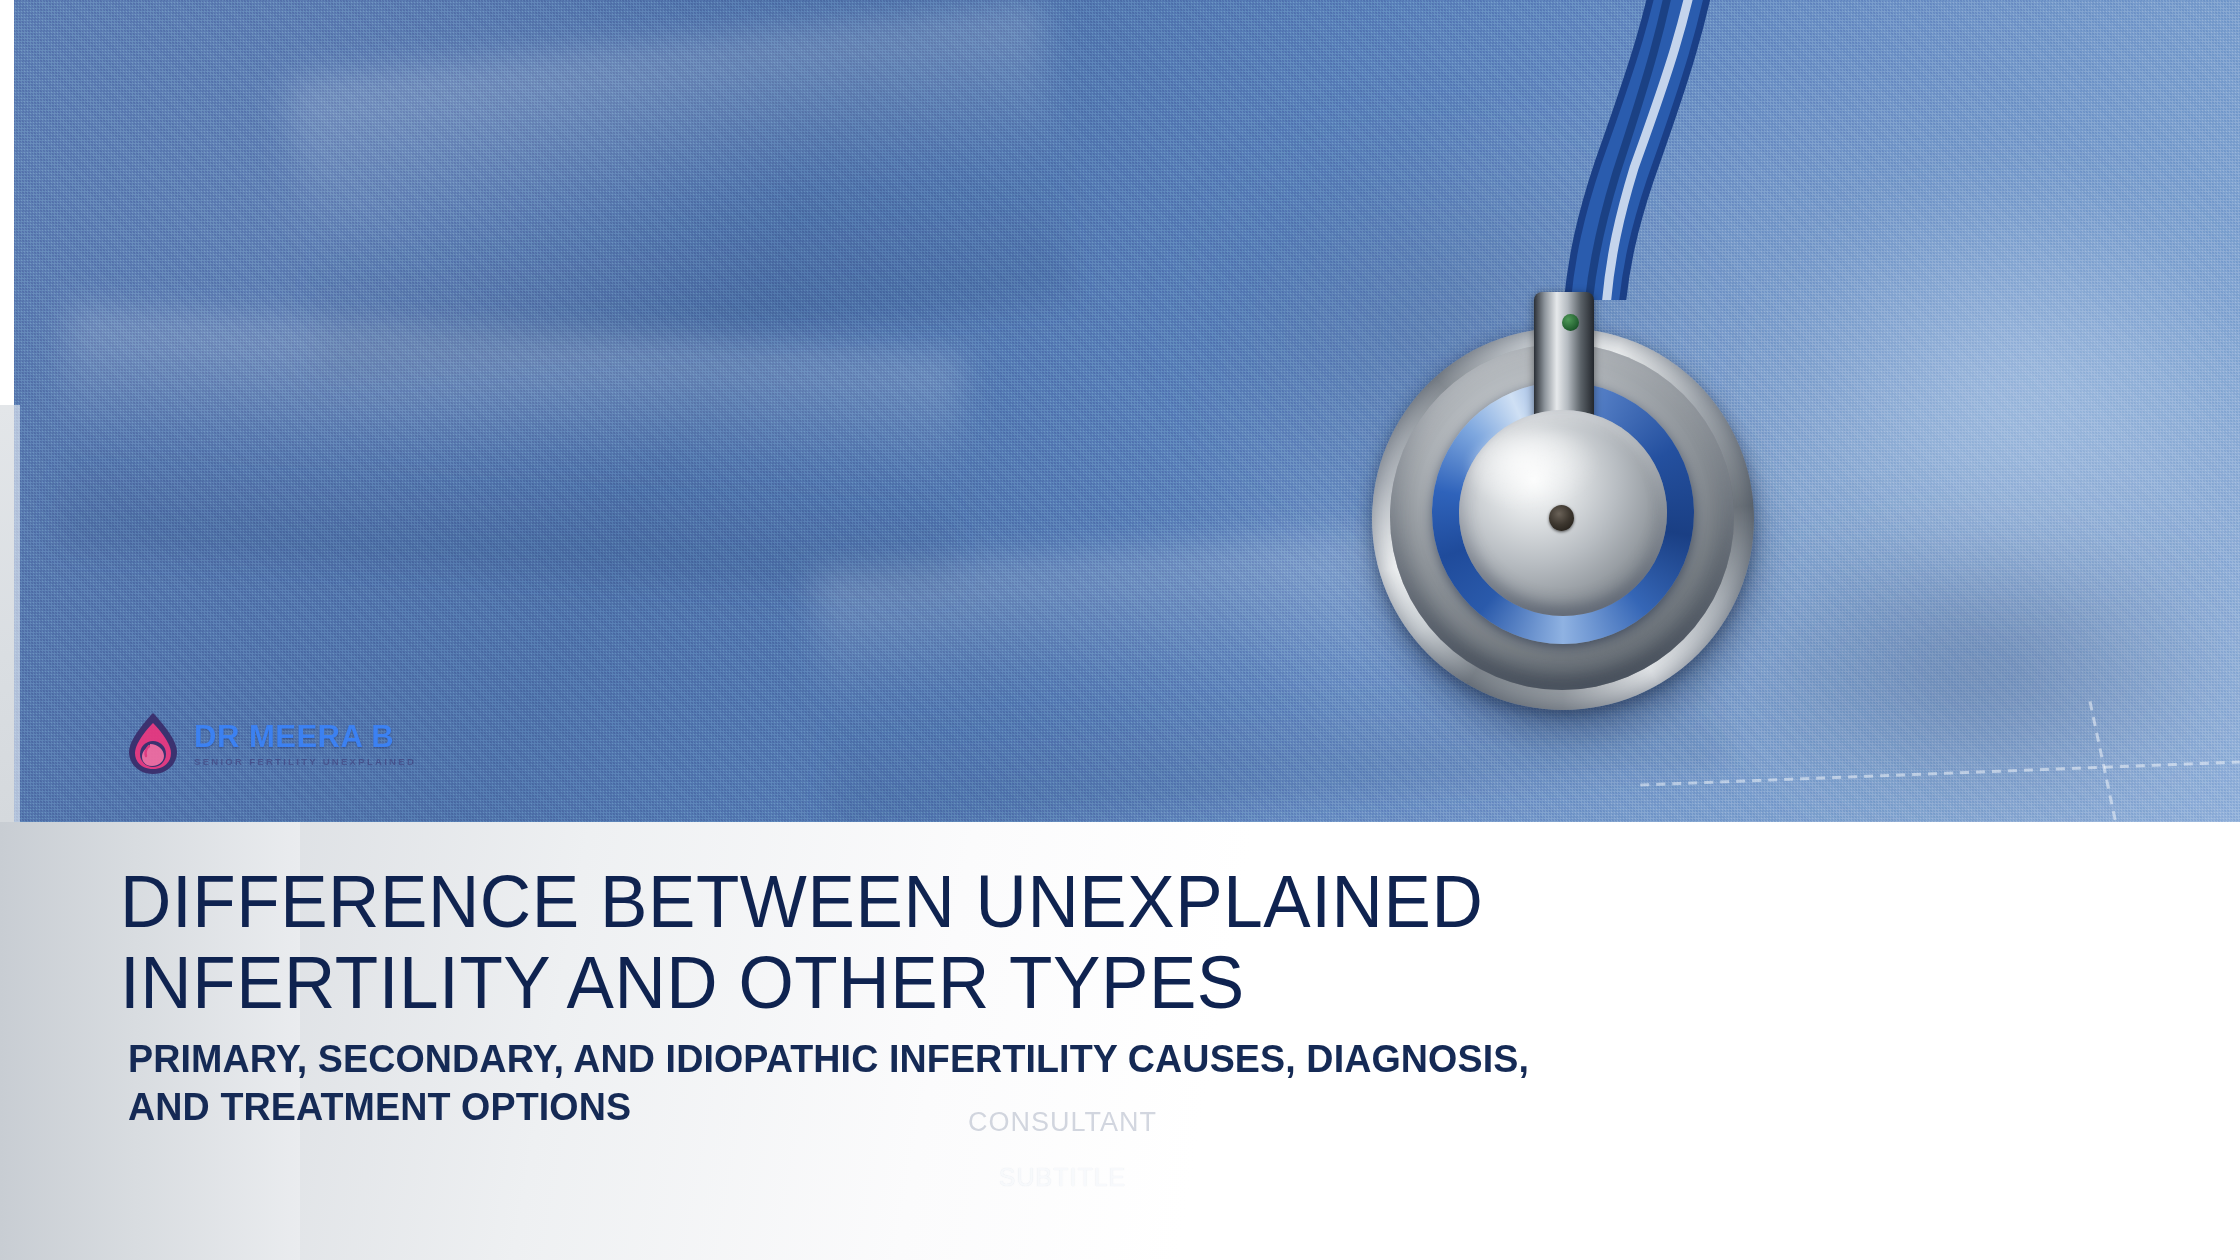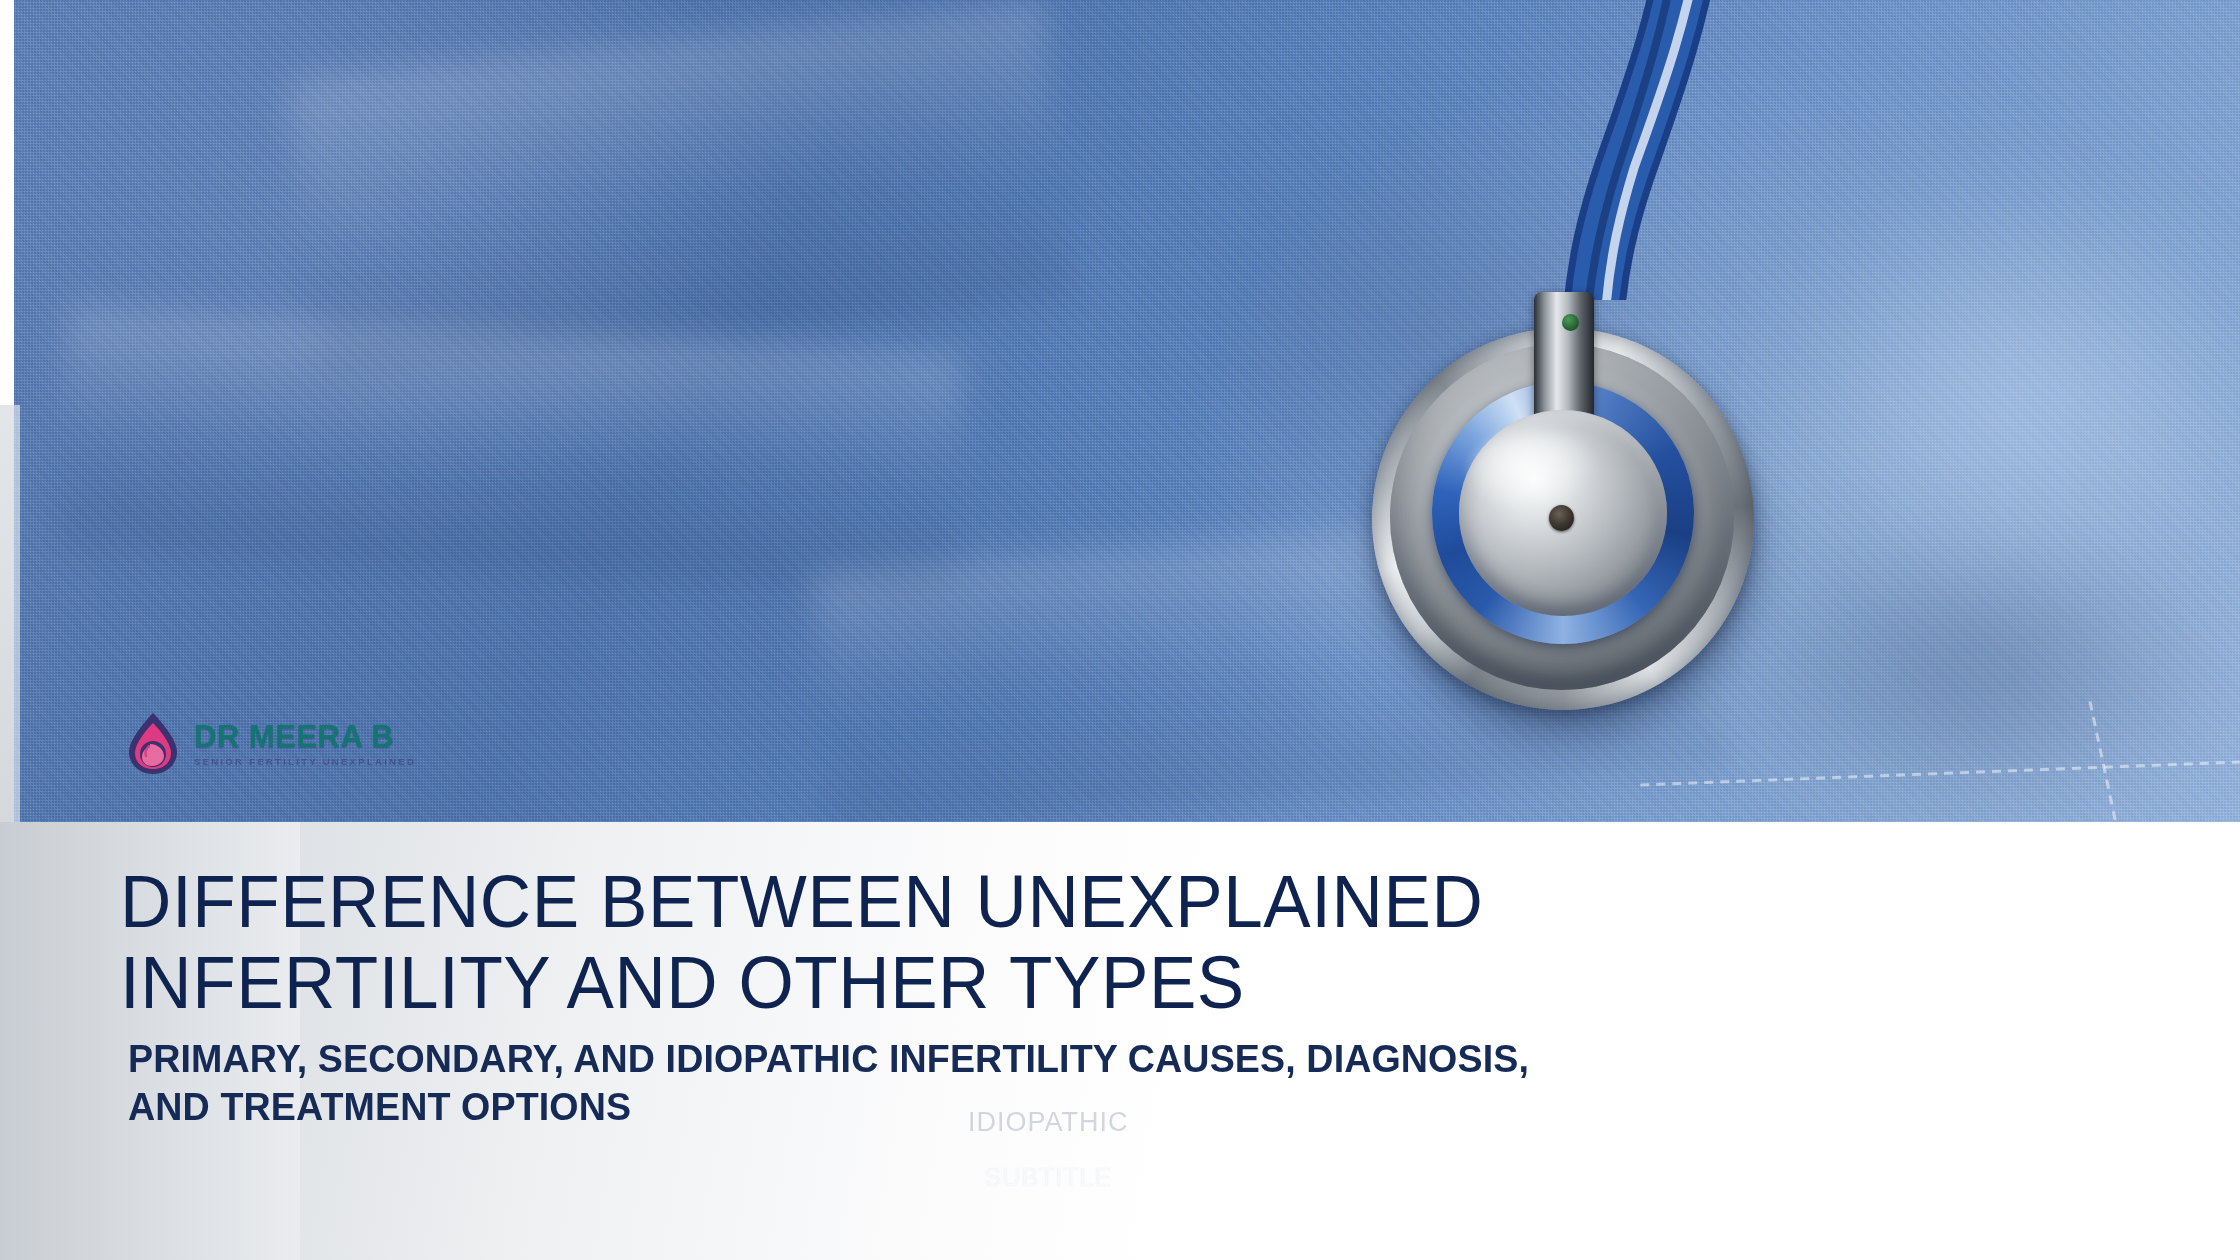--- a/index.html
+++ b/index.html
@@ -259,21 +259,21 @@
     gap: 10px;
     opacity: 0.94;
   }
   .logo-mark { width: 62px; height: 66px; flex: 0 0 auto; }
   .logo-text { display: flex; flex-direction: column; justify-content: center; }
   .logo-name {
     font-family: "Liberation Sans", sans-serif;
     font-weight: 700;
     font-size: 31px;
     letter-spacing: 0.5px;
-    color: #0f766e;
+    color: #3b82f6;
     line-height: 1;
     text-shadow: 0 1px 2px rgba(20,30,70,0.35);
   }
   .logo-sub {
     font-family: "Liberation Sans", sans-serif;
     font-weight: 600;
     font-size: 9.5px;
     letter-spacing: 2.3px;
     color: rgba(58,46,108,0.50);
     line-height: 1;
@@ -394,21 +394,21 @@
         <path d="M27 35 C 24 38, 23 42, 24 45" stroke="#e8377f" stroke-width="2.4" fill="none" stroke-linecap="round"></path>
       </svg>
       <div class="logo-text">
         <div class="logo-name">DR MEERA B</div>
         <div class="logo-sub">SENIOR FERTILITY UNEXPLAINED</div>
       </div>
     </div>
   </div>
 
   <div class="ghost">
-    <div class="ghost-line1">IDIOPATHIC</div>
+    <div class="ghost-line1">CONSULTANT</div>
     <div class="ghost-line2">SUBTITLE</div>
   </div>
 
   <div class="text-block">
     <h1 class="slide-title">DIFFERENCE BETWEEN UNEXPLAINED
 INFERTILITY AND OTHER TYPES</h1>
     <h2 class="slide-subtitle">PRIMARY, SECONDARY, AND IDIOPATHIC INFERTILITY CAUSES, DIAGNOSIS,
 AND TREATMENT OPTIONS</h2>
   </div>
 

